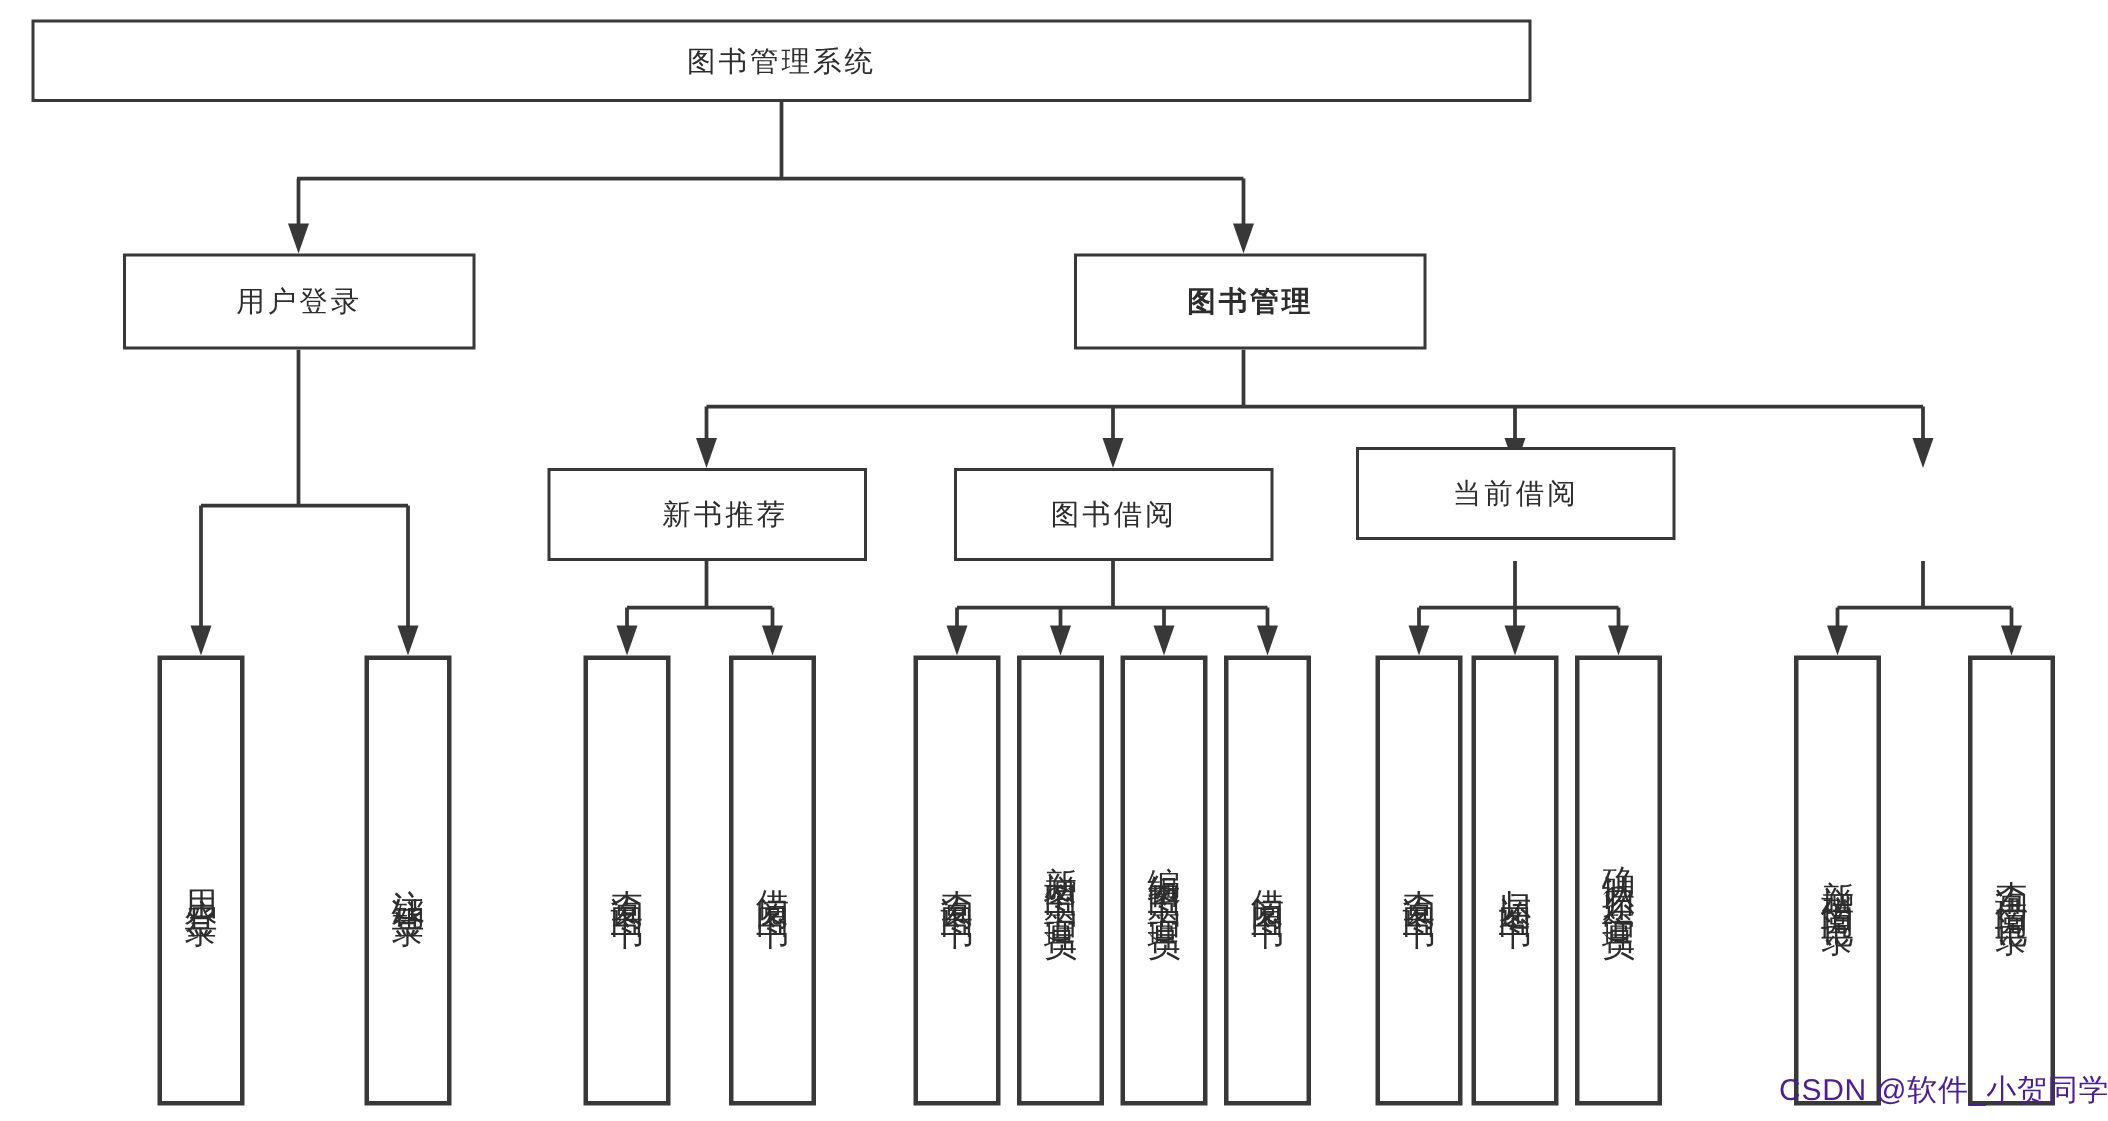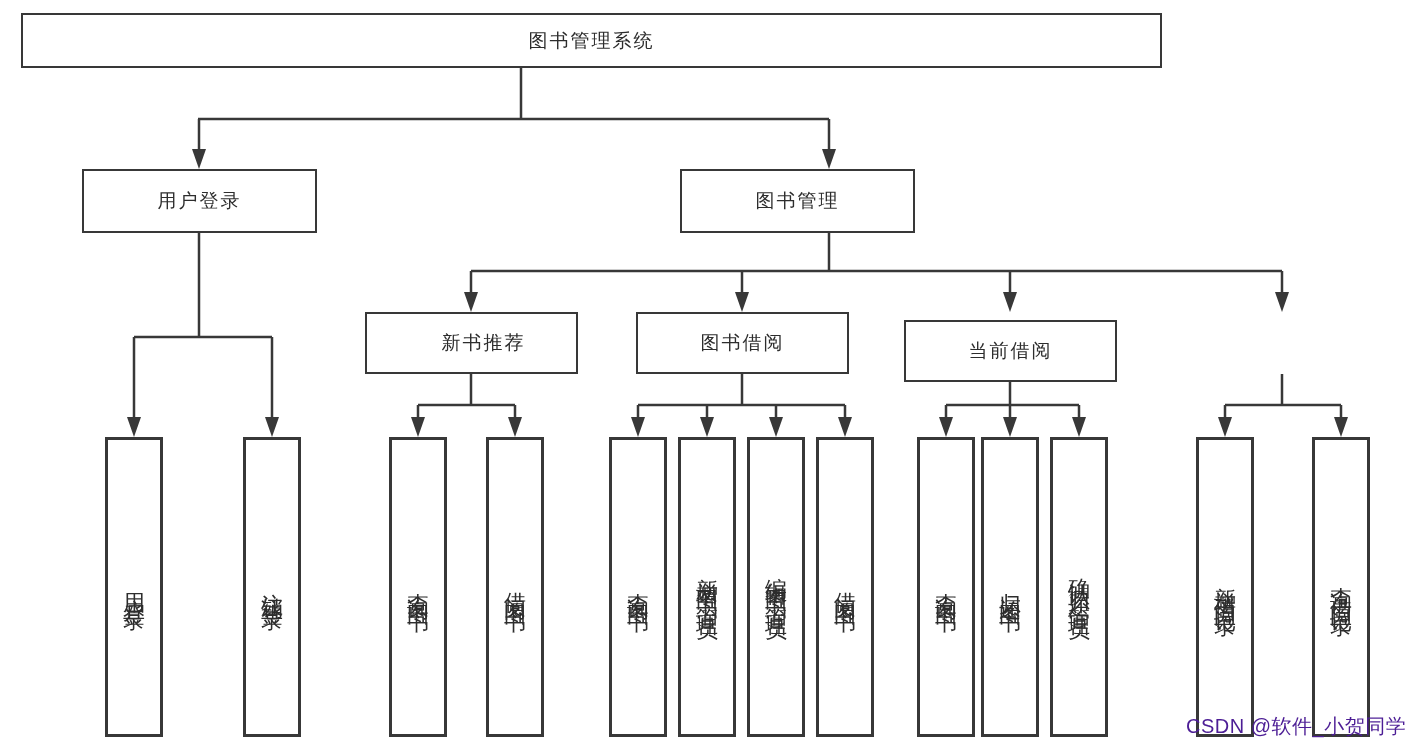--- a/index.html
+++ b/index.html
@@ -98,38 +98,38 @@
       <polygon points="776,437 769,417 783,417"></polygon>
       <polygon points="845,437 838,417 852,417"></polygon>
       <polygon points="946,437 939,417 953,417"></polygon>
       <polygon points="1010,437 1003,417 1017,417"></polygon>
       <polygon points="1079,437 1072,417 1086,417"></polygon>
       <polygon points="1225,437 1218,417 1232,417"></polygon>
       <polygon points="1341,437 1334,417 1348,417"></polygon>
     </g>
   </svg>
 
-  <div class="box hbox" style="left:21px; top:13px; width:1141px; height:55px;">
+  <div class="box hbox" style="left:21px; top:13px; width:1000px; height:55px;">
     <span class="hlabel">图书管理系统</span>
   </div>
 
   <div class="box hbox" style="left:82px; top:169px; width:235px; height:64px;">
     <span class="hlabel">用户登录</span>
   </div>
-  <div class="box hbox" style="left:680px; top:169px; width:235px; height:64px;">
+  <div class="box hbox" style="left:716px; top:169px; width:235px; height:64px;font-weight:bold;">
     <span class="hlabel">图书管理</span>
   </div>
 
   <div class="box hbox" style="left:365px; top:312px; width:213px; height:62px;padding-left:24px;">
     <span class="hlabel">新书推荐</span>
   </div>
   <div class="box hbox" style="left:636px; top:312px; width:213px; height:62px;font-family:Liberation Serif, serif;">
     <span class="hlabel">图书借阅</span>
   </div>
-  <div class="box hbox" style="left:904px; top:320px; width:213px; height:62px;">
+  <div class="box hbox" style="left:904px; top:298px; width:213px; height:62px;">
     <span class="hlabel">当前借阅</span>
   </div>
 
   <div class="box vbox" style="left:105px; width:58px;">
     <span class="vlabel">用户登录</span>
   </div>
   <div class="box vbox" style="left:243px; width:58px;">
     <span class="vlabel">注销登录</span>
   </div>
 

